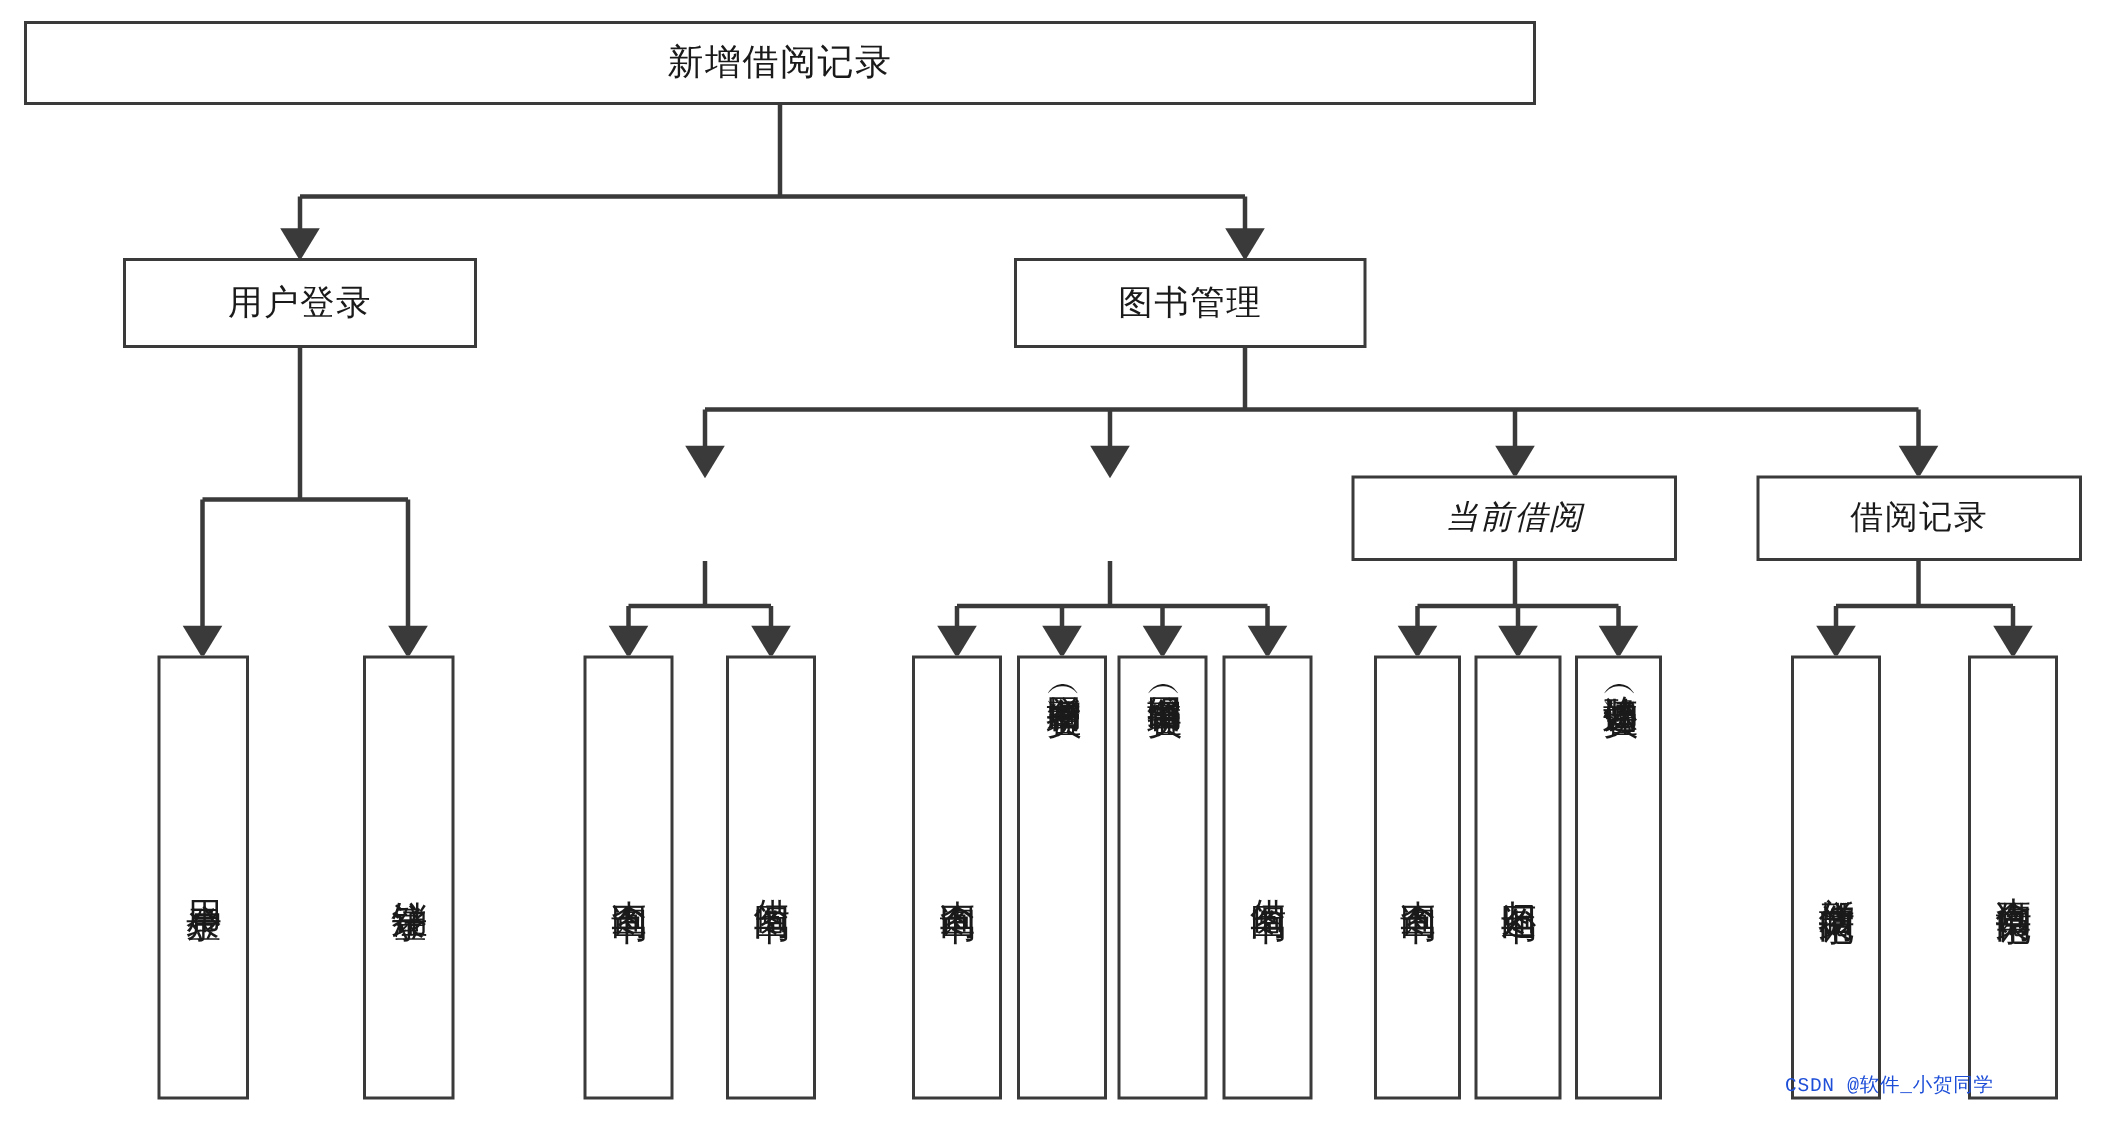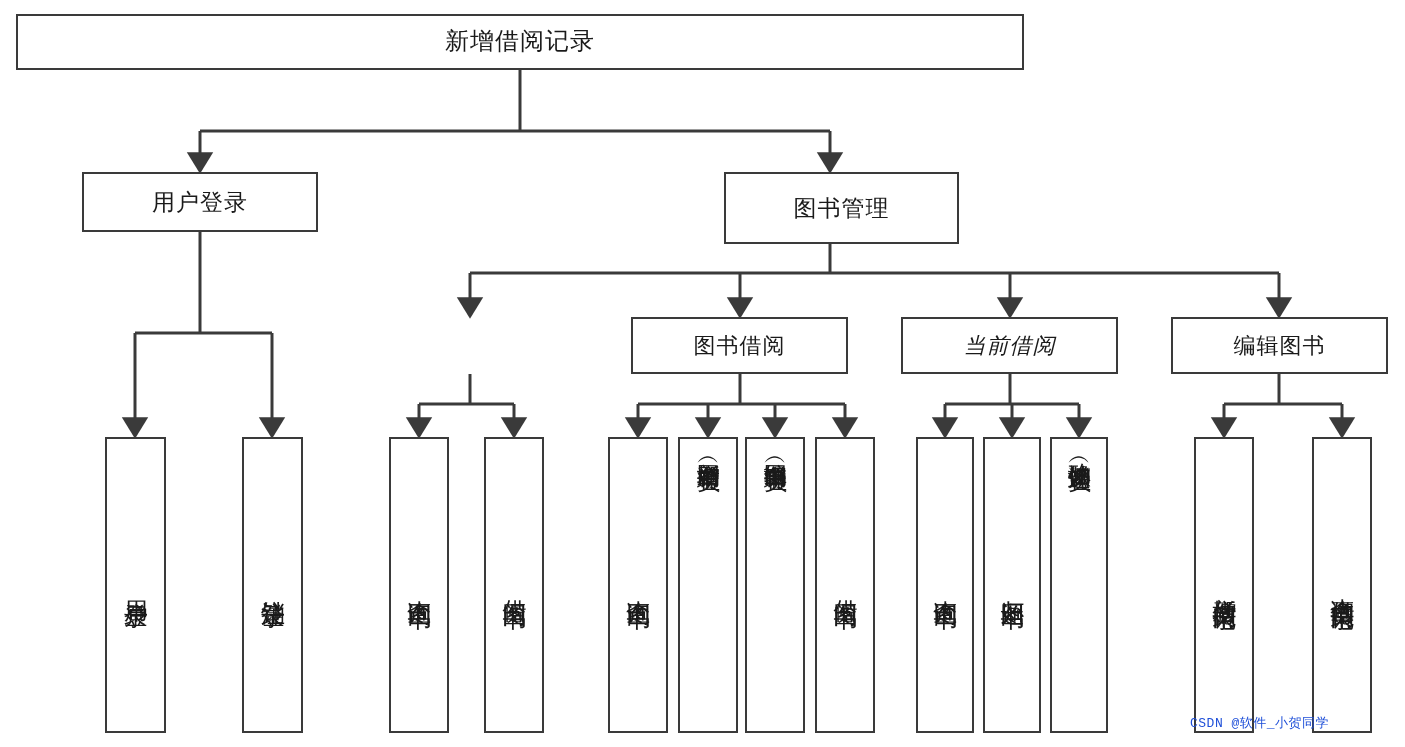--- a/index.html
+++ b/index.html
@@ -132,32 +132,29 @@
     </g>
   </svg>
 
   <div class="node root" style="left:16px;top:14px;width:1008px;height:56px;">
     <span class="label">新增借阅记录</span>
   </div>
 
   <div class="node lvl2" style="left:82px;top:172px;width:236px;height:60px;">
     <span class="label">用户登录</span>
   </div>
-  <div class="node lvl2" style="left:724px;top:172px;width:235px;height:72px;">
+  <div class="node lvl2" style="left:676px;top:172px;width:235px;height:60px;">
     <span class="label">图书管理</span>
   </div>
 
-  <div class="node lvl3" style="left:631px;top:317px;width:217px;height:57px;">
-    <span class="label">图书借阅</span>
-  </div>
   <div class="node lvl3" style="left:901px;top:317px;width:217px;height:57px;font-style:italic;">
     <span class="label">当前借阅</span>
   </div>
   <div class="node lvl3" style="left:1171px;top:317px;width:217px;height:57px;">
-    <span class="label">编辑图书</span>
+    <span class="label">借阅记录</span>
   </div>
 
   <div class="node leaf center" style="left:105px;top:437px;width:61px;height:296px;">
     <span class="label">用户登录</span>
   </div>
   <div class="node leaf center" style="left:242px;top:437px;width:61px;height:296px;">
     <span class="label">注销登录</span>
   </div>
 
   <div class="node leaf center" style="left:389px;top:437px;width:60px;height:296px;">

